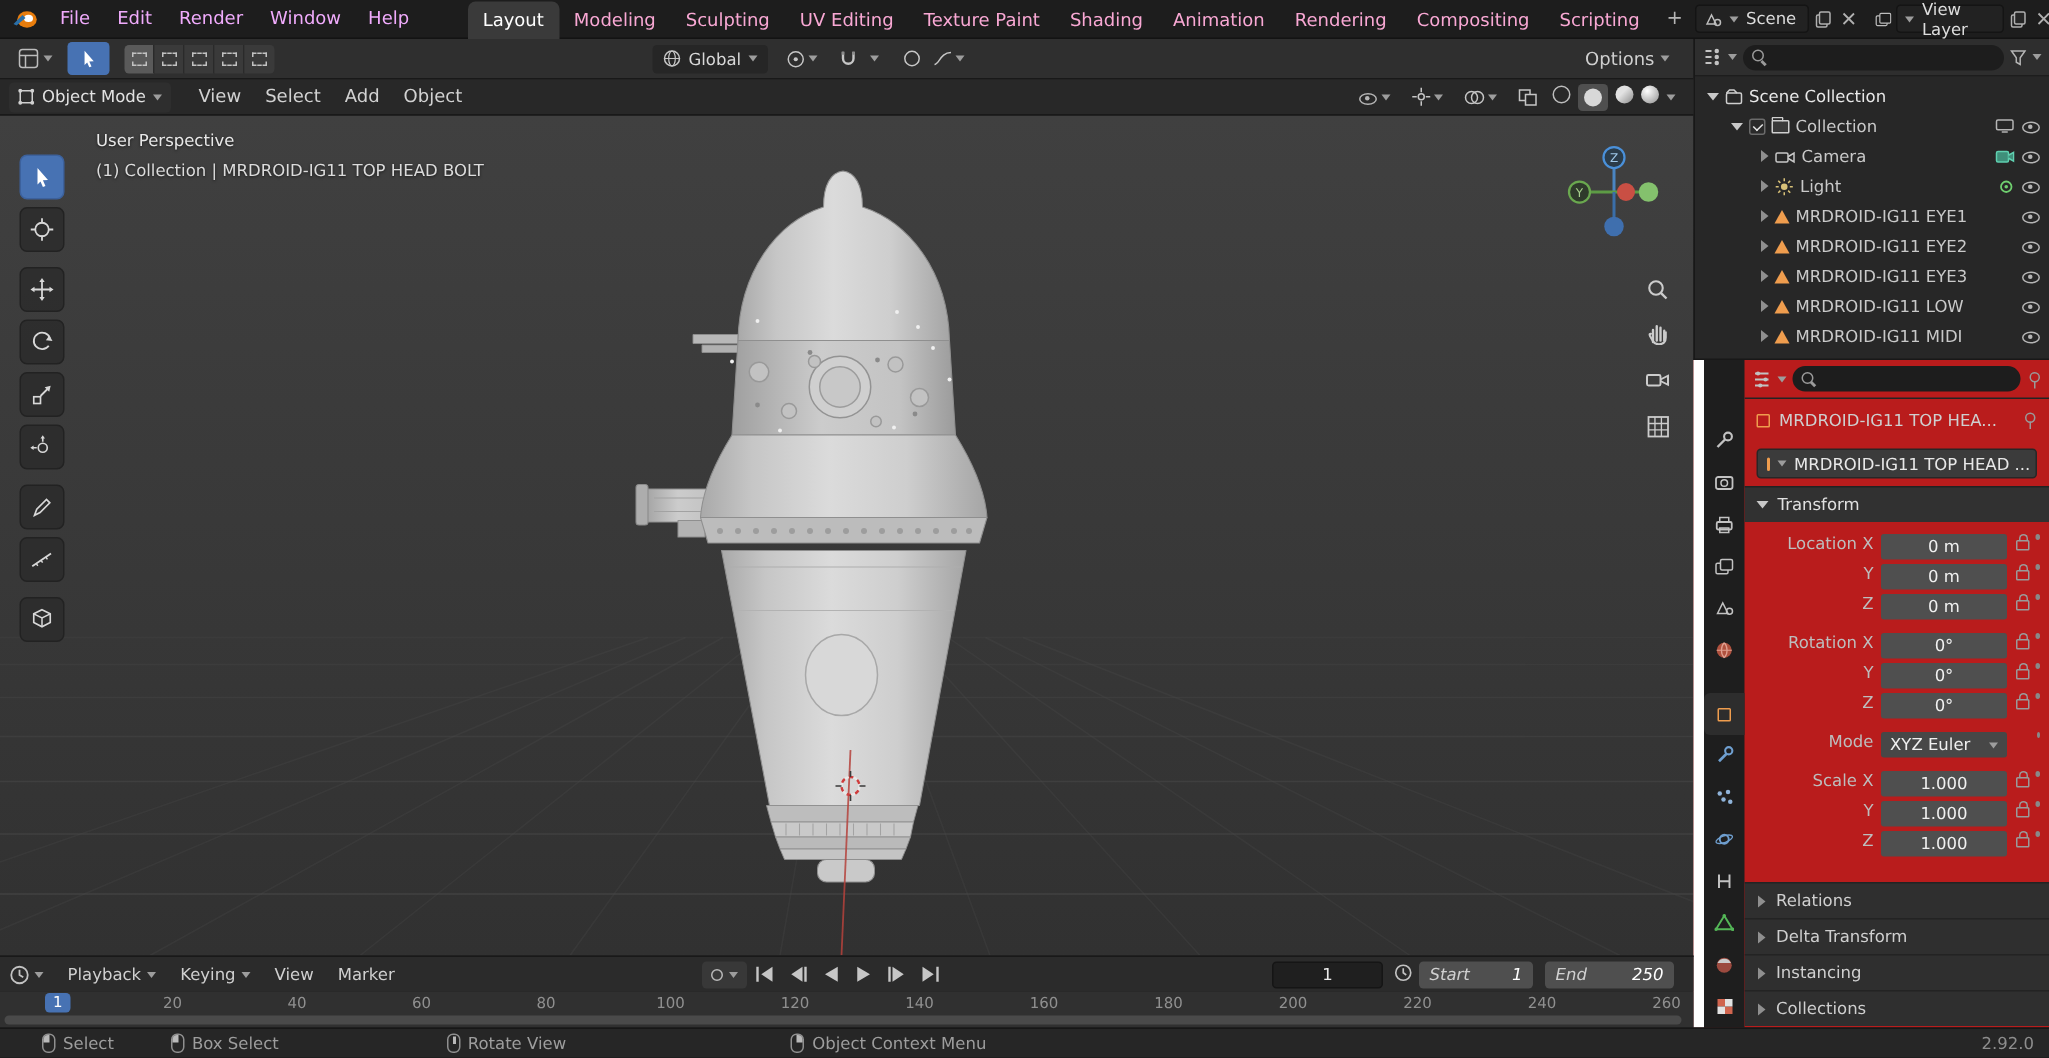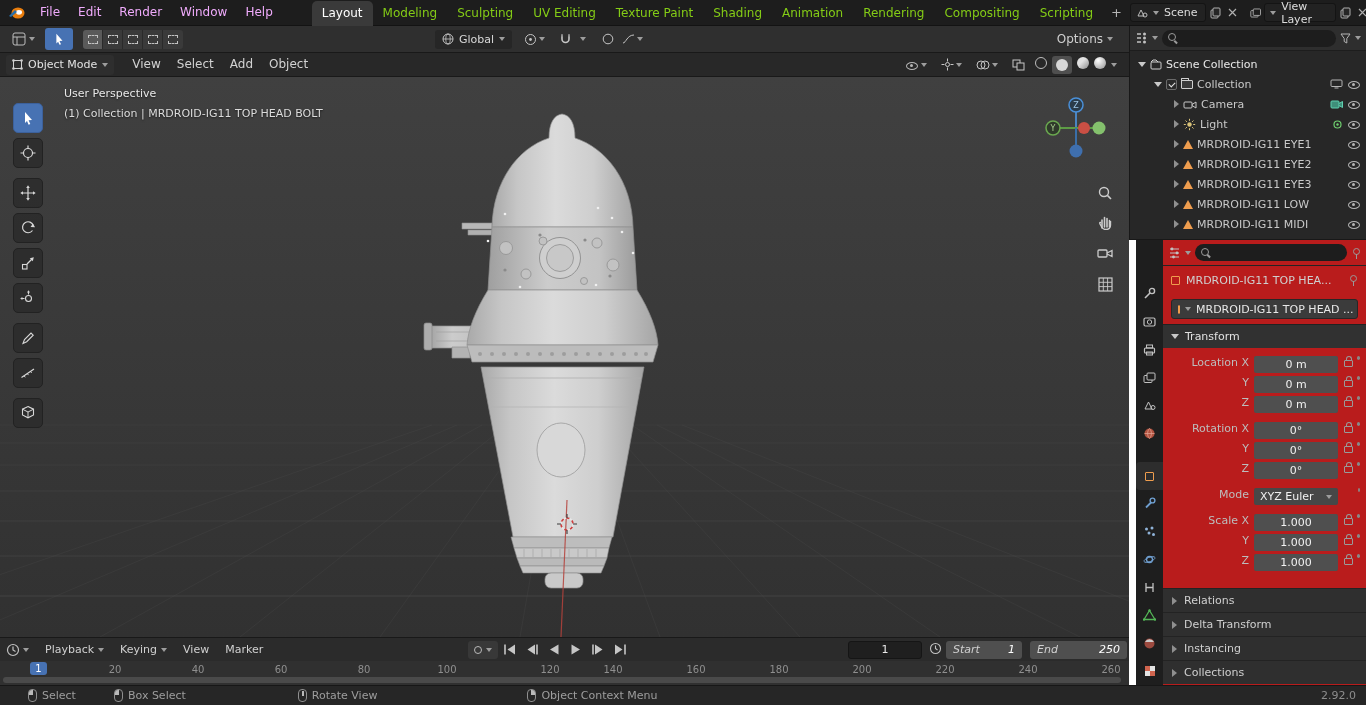--- a/index.html
+++ b/index.html
@@ -17,21 +17,21 @@
   .lock { position:relative; width:10px; height:11px; display:inline-block; }
   .lock::before { content:""; position:absolute; top:0; left:3px; width:4px; height:4px; border:1px solid #9a9a9a; border-bottom:none; border-radius:3px 3px 0 0; }
   .lock::after { content:""; position:absolute; bottom:0; left:1px; width:7px; height:5px; border:1px solid #9a9a9a; border-radius:1px; }
   .adot { width:4px; height:4px; border-radius:50%; background:#898989; display:inline-block; }
 
   
   .topbar { position:absolute; top:0; left:0; width:1366px; height:26px; background:#1d1d1d; border-bottom:1px solid #131313; display:flex; align-items:center; z-index:9; }
   .blender-logo { margin:0 6px 0 8px; }
   .menu-item { padding:0 9px; line-height:25px; color:#f0abfc; }
   .ws-tabs { display:flex; align-items:flex-end; height:26px; margin-left:30px; }
-  .ws-tab { padding:5px 10px 6px; color:#84cc16; border-radius:5px 5px 0 0; white-space:nowrap; }
+  .ws-tab { padding:5px 10px 6px; color:#f9a8d4; border-radius:5px 5px 0 0; white-space:nowrap; }
   .ws-tab.active { background:#3a3a3a; color:#ffffff; }
   .ws-add { padding:3px 8px 6px; color:#b5b5b5; font-size:13px; }
   .topbar-right { margin-left:auto; display:flex; align-items:center; padding-right:8px; gap:3px; }
   .datablock { display:flex; align-items:center; gap:5px; background:#222222; border:1px solid #141414; border-radius:3px; height:19px; padding:0 7px 0 5px; color:#dddddd; font-size:11px; }
   .mini-btn { width:17px; height:19px; display:flex; align-items:center; justify-content:center; color:#b0b0b0; font-size:10px; }
 
   
   .toolsettings { position:absolute; top:26px; left:0; width:1129px; height:27px; background:#2f2f2f; border-bottom:1px solid #191919; display:flex; align-items:center; padding:0 8px; }
   .ts-editorbtn { display:flex; align-items:center; gap:3px; padding:0 4px; }
   .tool-active-btn { width:28px; height:22px; background:#4772b3; border-radius:3px; display:flex; align-items:center; justify-content:center; margin-left:6px; }
@@ -972,33 +972,33 @@
 
     <div class="frame-field">1</div>
     <svg class="clock-sm" width="13" height="13" viewBox="0 0 13 13">
         <circle cx="6.5" cy="6.5" r="5" fill="none" stroke="#c2c2c2" stroke-width="1.1"></circle>
         <path d="M6.5,3.5 V6.5 L8.5,8" fill="none" stroke="#c2c2c2" stroke-width="1.1"></path>
       </svg>
     <div class="range-pill" style="left:946px;width:76px">
       <span class="lbl">Start</span>
       <span class="val">1</span>
     </div>
-    <div class="range-pill" style="left:1030px;width:97px">
+    <div class="range-pill" style="left:1030px;width:86px">
       <span class="lbl">End</span>
       <span class="val">250</span>
     </div>
   </div>
 
   <div class="timeline-ruler">
     <span class="tick" style="left:115px">20</span>
     <span class="tick" style="left:198px">40</span>
     <span class="tick" style="left:281px">60</span>
     <span class="tick" style="left:364px">80</span>
     <span class="tick" style="left:447px">100</span>
-    <span class="tick" style="left:550px">120</span>
+    <span class="tick" style="left:530px">120</span>
     <span class="tick" style="left:613px">140</span>
     <span class="tick" style="left:696px">160</span>
     <span class="tick" style="left:779px">180</span>
     <span class="tick" style="left:862px">200</span>
     <span class="tick" style="left:945px">220</span>
     <span class="tick" style="left:1028px">240</span>
     <span class="tick" style="left:1111px">260</span>
     <div class="playhead">1</div>
     <div class="hscroll"></div>
   </div>

